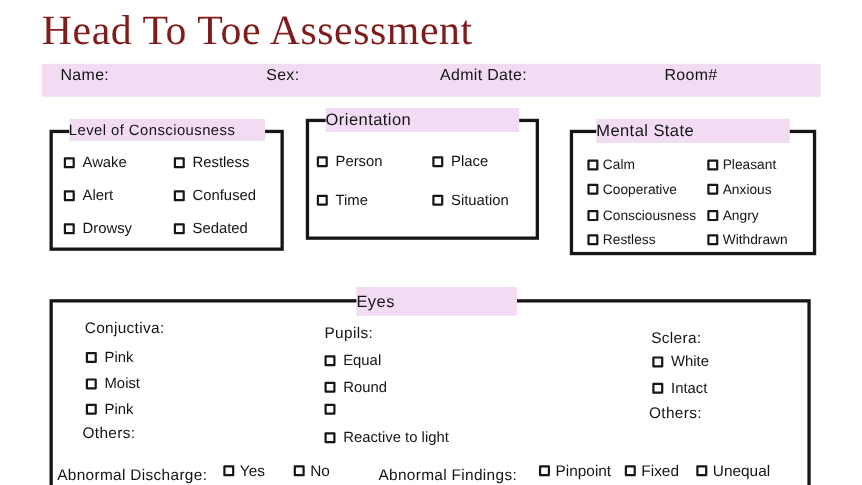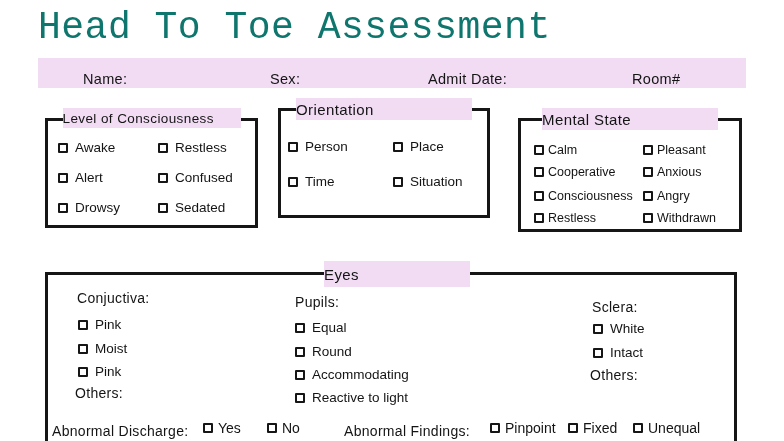--- a/index.html
+++ b/index.html
@@ -5,29 +5,29 @@
   :root { --accent:#f1dcf4; --ink:#141414; }
   * { box-sizing:border-box; }
   html,body { margin:0; padding:0; }
   body {
     width:784px; height:441px; overflow:hidden; position:relative;
     background:#ffffff; color:var(--ink);
     font-family:"Liberation Sans", sans-serif;
   }
   .page-title {
     position:absolute; left:38px; top:6px; margin:0;
-    font-family:Liberation Mono, monospace;
-    font-size:38px; font-weight:normal; letter-spacing:0.5px; color:#0f766e;
+    font-family:Liberation Serif, serif;
+    font-size:38px; font-weight:normal; letter-spacing:0.5px; color:#7f1d1d;
   }
   .infobar {
     position:absolute; left:38px; top:58px; width:708px; height:30px;
     background:var(--accent);
   }
   .infobar .field-label {
-    position:absolute; top:13px; font-size:14.5px; letter-spacing:0.3px; white-space:nowrap;margin-left:28px;
+    position:absolute; top:3px; font-size:14.5px; letter-spacing:0.3px; white-space:nowrap;
   }
   .fbox {
     position:absolute; border:3px solid #161616; background:#fff;
   }
   .band {
     position:absolute; top:-13px; left:50%; transform:translateX(-50%);
     background:var(--accent); text-align:left; white-space:nowrap;
     padding:3px 0 2px 0; font-size:15px; letter-spacing:0.4px;
   }
   .band.small { font-size:13.5px; }
@@ -163,21 +163,20 @@
   <div class="chk" style="left:247px;top:45px">
       <span class="cbox"></span>
       <span class="lbl">Equal</span>
     </div>
   <div class="chk" style="left:247px;top:69px">
       <span class="cbox"></span>
       <span class="lbl">Round</span>
     </div>
   <div class="chk" style="left:247px;top:92px">
       <span class="cbox"></span>
-      <span class="lbl">Accommodating</span>
     </div>
   <div class="chk" style="left:247px;top:115px">
       <span class="cbox"></span>
       <span class="lbl">Reactive to light</span>
     </div>
 
   <div class="heading" style="left:544px;top:24px">Sclera:</div>
   <div class="chk" style="left:545px;top:46px">
       <span class="cbox"></span>
       <span class="lbl">White</span>

